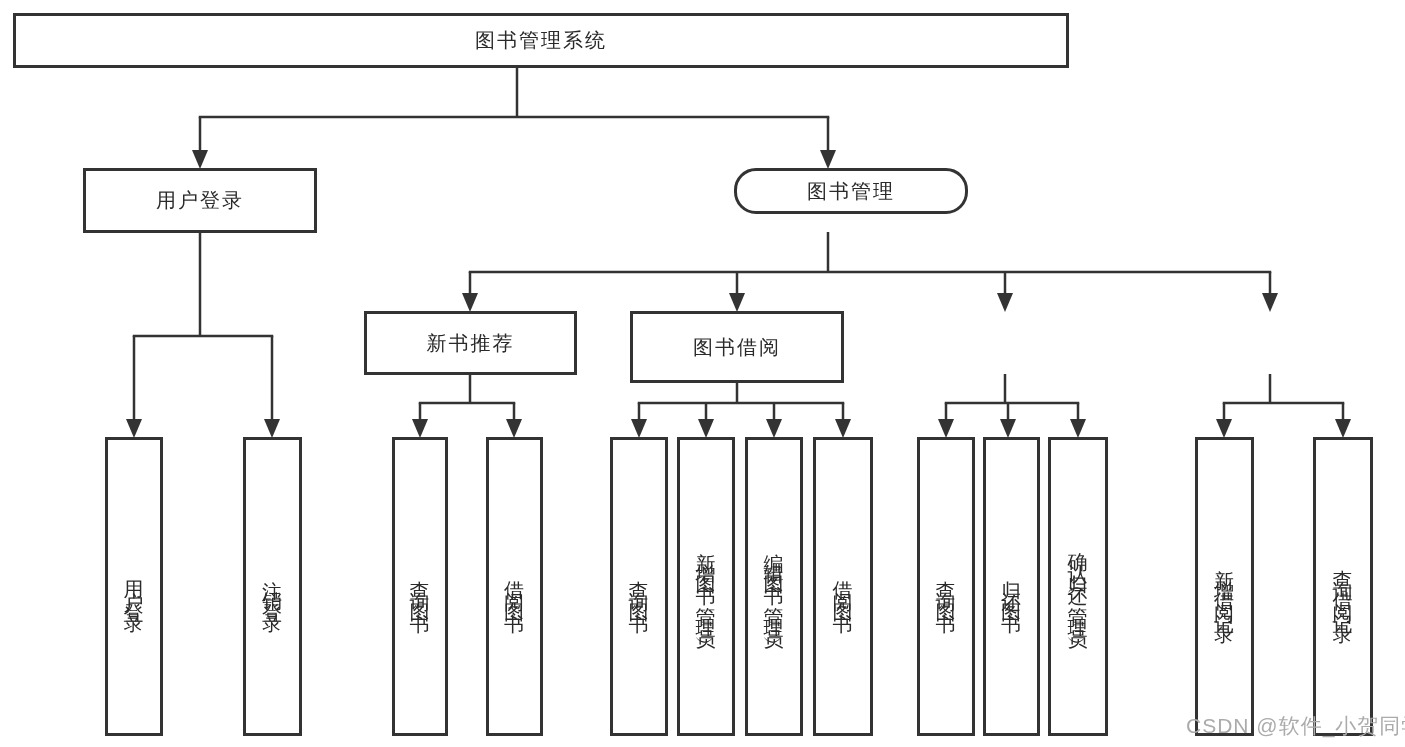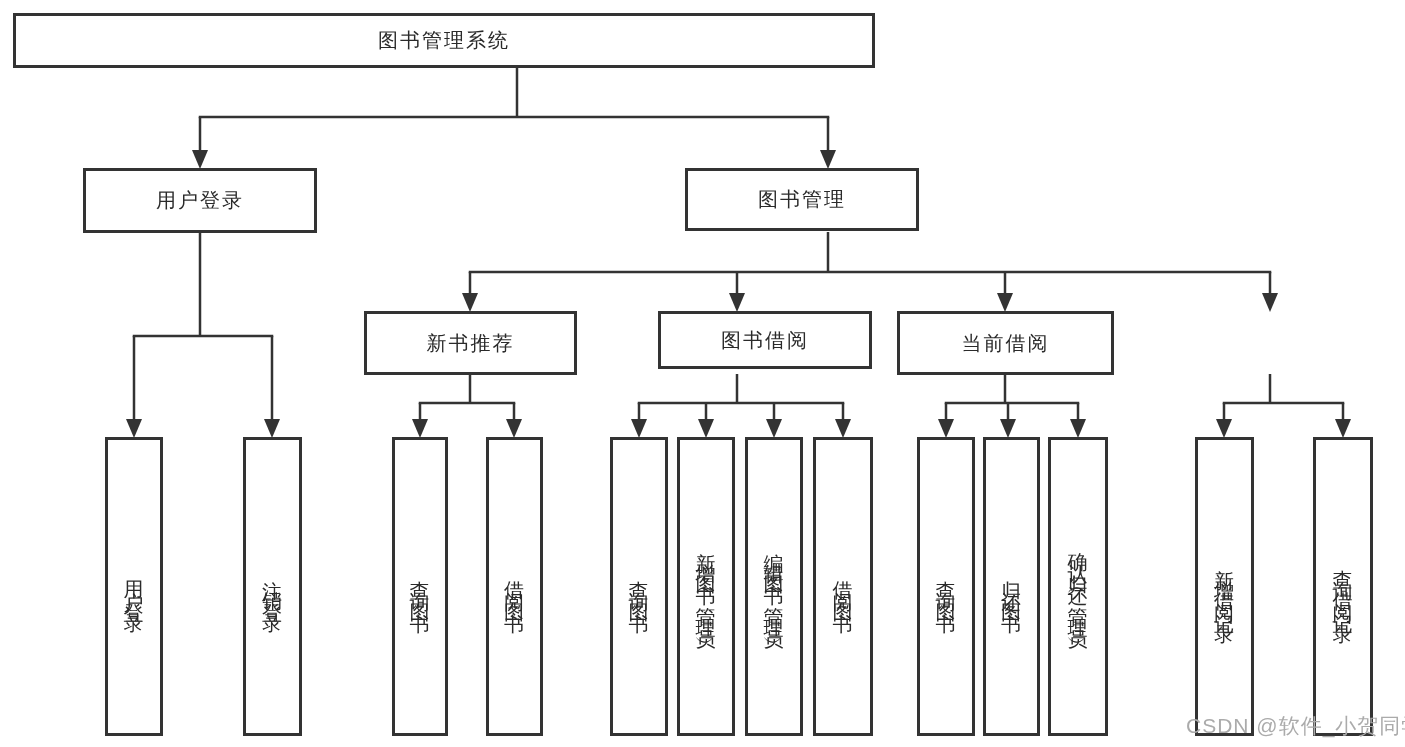--- a/index.html
+++ b/index.html
@@ -112,39 +112,36 @@
     <polygon points="1070,419 1086,419 1078,438"></polygon>
 
     <line x1="1270" y1="374" x2="1270" y2="404"></line>
     <line x1="1222.75" y1="403" x2="1344.25" y2="403"></line>
     <line x1="1224" y1="403" x2="1224" y2="420"></line>
     <polygon points="1216,419 1232,419 1224,438"></polygon>
     <line x1="1343" y1="403" x2="1343" y2="420"></line>
     <polygon points="1335,419 1351,419 1343,438"></polygon>
   </svg>
 
-  <div class="box" style="left:13px; top:13px; width:862px; height:55px;">
+  <div class="box" style="left:13px; top:13px; width:1056px; height:55px;">
     <span class="hlabel">图书管理系统</span>
   </div>
 
   <div class="box" style="left:83px; top:168px; width:234px; height:65px;">
     <span class="hlabel">用户登录</span>
   </div>
-  <div class="box" style="left:685px; top:168px; width:234px; height:63px;">
+  <div class="box" style="left:734px; top:168px; width:234px; height:46px;border-radius:22px;">
     <span class="hlabel">图书管理</span>
   </div>
 
   <div class="box" style="left:364px; top:311px; width:213px; height:64px;align-items:center;">
     <span class="hlabel">新书推荐</span>
   </div>
-  <div class="box" style="left:630px; top:311px; width:214px; height:58px;margin-left:28px;">
+  <div class="box" style="left:630px; top:311px; width:214px; height:72px;">
     <span class="hlabel">图书借阅</span>
-  </div>
-  <div class="box" style="left:897px; top:311px; width:217px; height:64px;">
-    <span class="hlabel">当前借阅</span>
   </div>
 
   <div class="box" style="left:105px; top:437px; width:58px; height:299px;">
     <span class="vlabel">用户登录</span>
   </div>
   <div class="box" style="left:243px; top:437px; width:59px; height:299px;">
     <span class="vlabel">注销登录</span>
   </div>
 
   <div class="box" style="left:392px; top:437px; width:56px; height:299px;">

